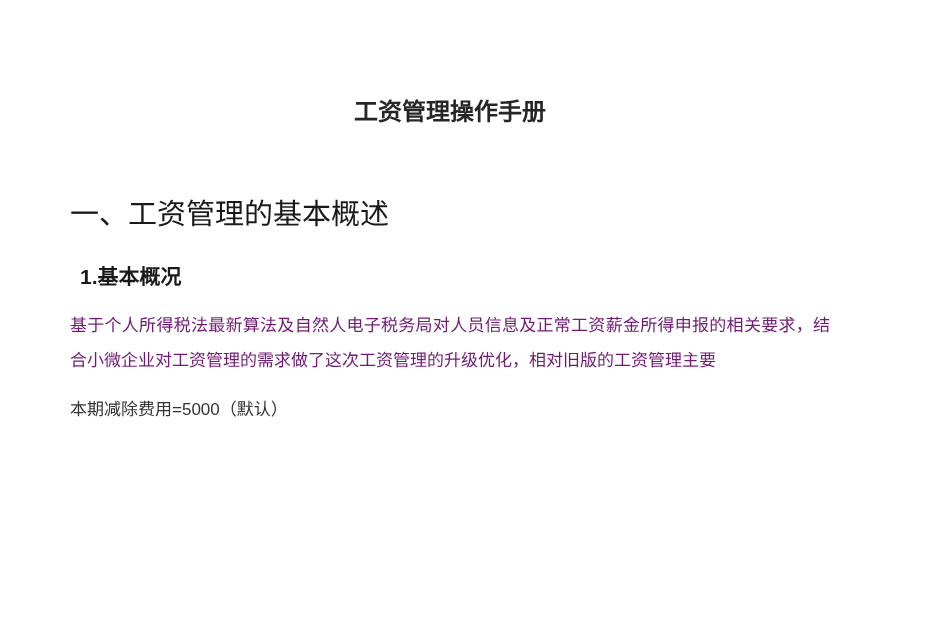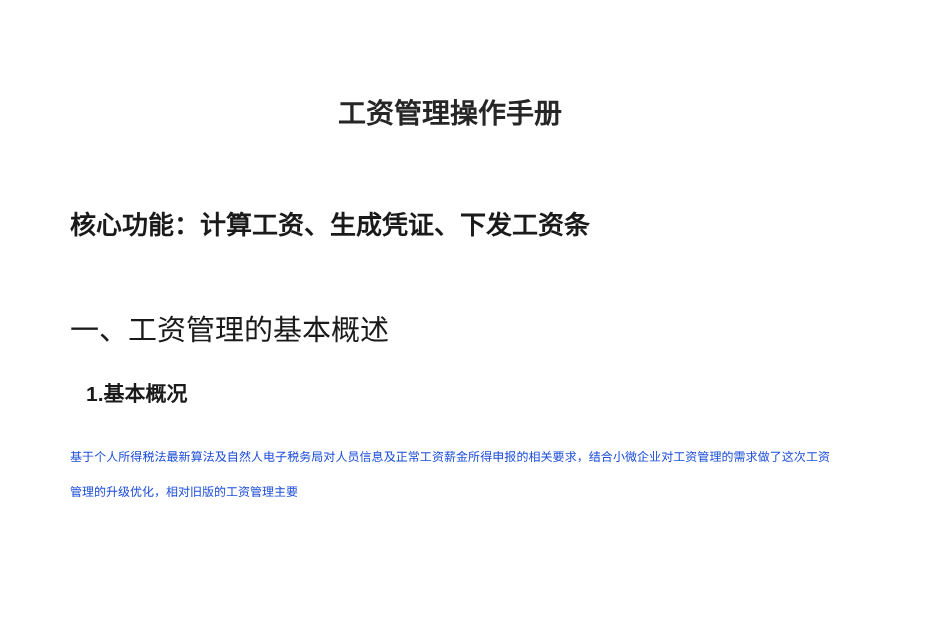--- a/index.html
+++ b/index.html
@@ -14,21 +14,21 @@
     overflow: hidden;
     font-family: "Liberation Sans", "DejaVu Sans", sans-serif;
   }
   .doc-page {
     width: 760px;
     margin-left: 70px;
     box-sizing: border-box;
   }
   .doc-title {
     margin: 96px 0 0 0;
-    font-size: 28px;
+    font-size: 24px;
     line-height: 1.3;
     font-weight: 700;
     color: #262626;
     text-align: center;
   }
   .core-heading {
     margin: 76px 0 0 0;
     font-size: 26px;
     line-height: 1.35;
     font-weight: 700;
@@ -36,59 +36,59 @@
     text-align: left;
   }
   .section-heading {
     margin: 68px 0 0 0;
     font-size: 29px;
     line-height: 1.32;
     font-weight: 400;
     color: #1a1a1a;
   }
   .sub-heading {
-    margin: 30px 0 0 16px;
+    margin: 30px 0 0 10px;
     font-size: 21px;
     line-height: 1.35;
     font-weight: 700;
     color: #1a1a1a;
   }
   .sub-heading.gap-after-paragraph {
     margin-top: 20px;
   }
   .body-paragraph {
-    margin: 32px 0 0 0;
-    font-size: 12px;
+    margin: 16px 0 0 0;
+    font-size: 17px;
     line-height: 35px;
     font-weight: 400;
-    color: #1d4ed8;
+    color: #701a75;
     text-align: justify;
   }
   .formula-line {
     margin: 20px 0 0 0;
     font-size: 17px;
     line-height: 24px;
     font-weight: 400;
     color: #333333;
   }
   .formula-line + .formula-line {
     margin-top: 14px;
   }
 </style>
 </head>
 <body>
 
 <div class="doc-page">
 
   <h3 class="doc-title">工资管理操作手册</h3>
 
-  <h2 class="core-heading">核心功能：计算工资、生成凭证、下发工资条</h2>
 
   <h1 class="section-heading">一、工资管理的基本概述</h1>
 
   <h3 class="sub-heading">1.基本概况</h3>
 
   <p class="body-paragraph">基于个人所得税法最新算法及自然人电子税务局对人员信息及正常工资薪金所得申报的相关要求，结合小微企业对工资管理的需求做了这次工资管理的升级优化，相对旧版的工资管理主要</p>
 
 
 
+  <p class="formula-line">本期减除费用=5000（默认）</p>
 
 </div>
 
 </body></html>

